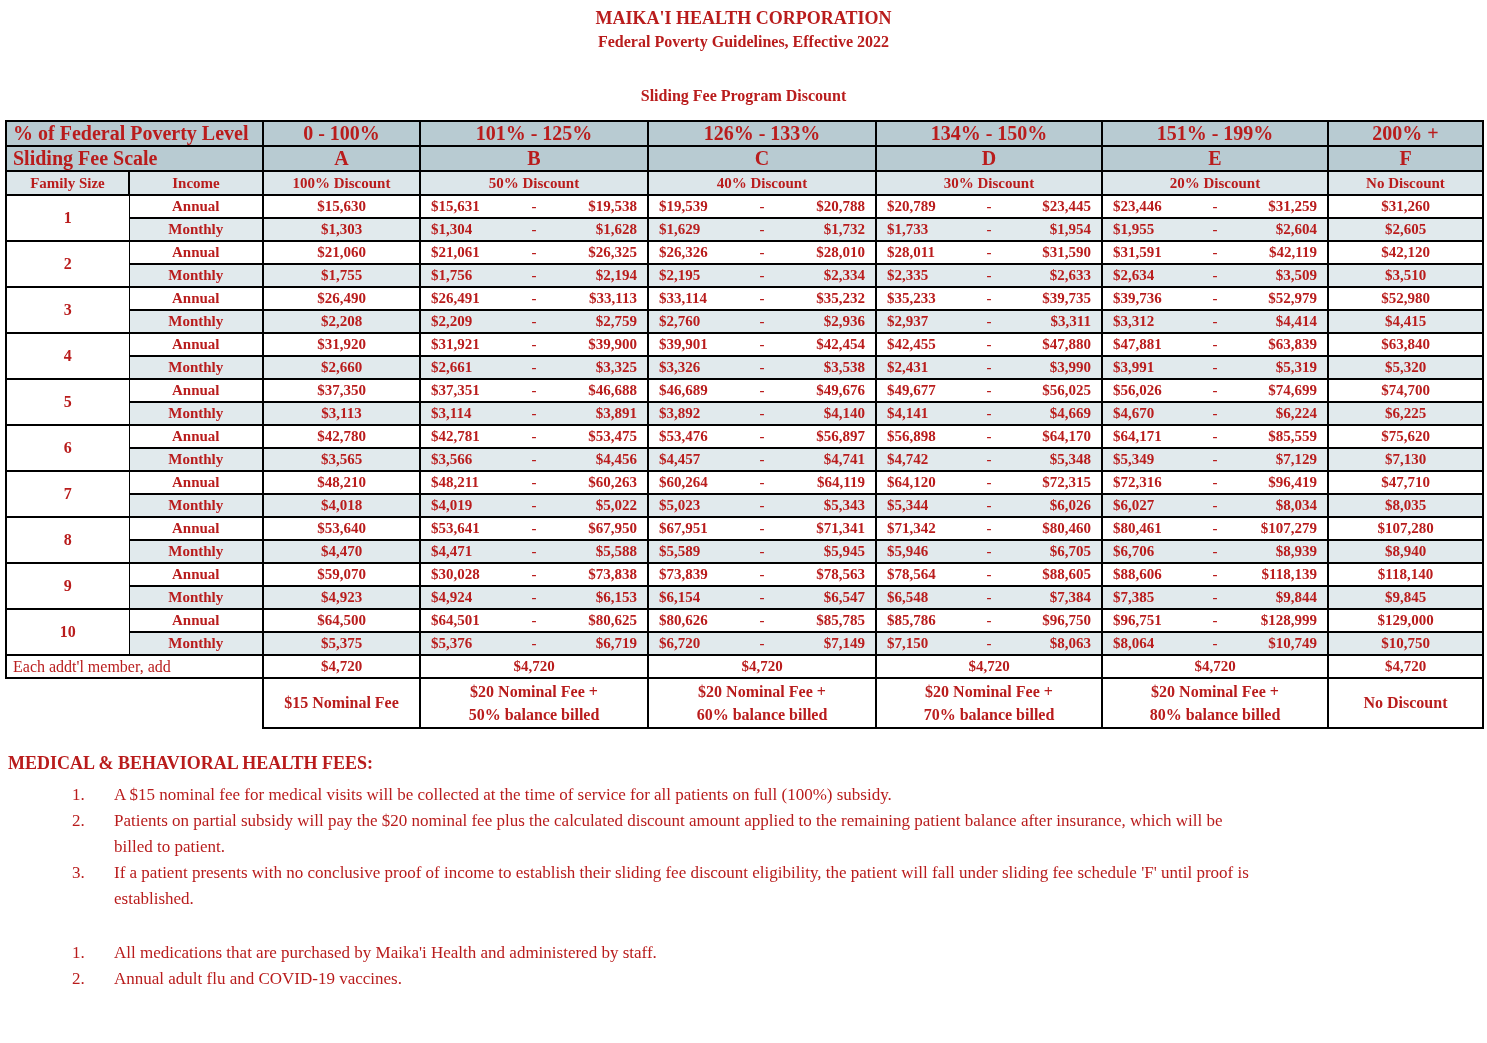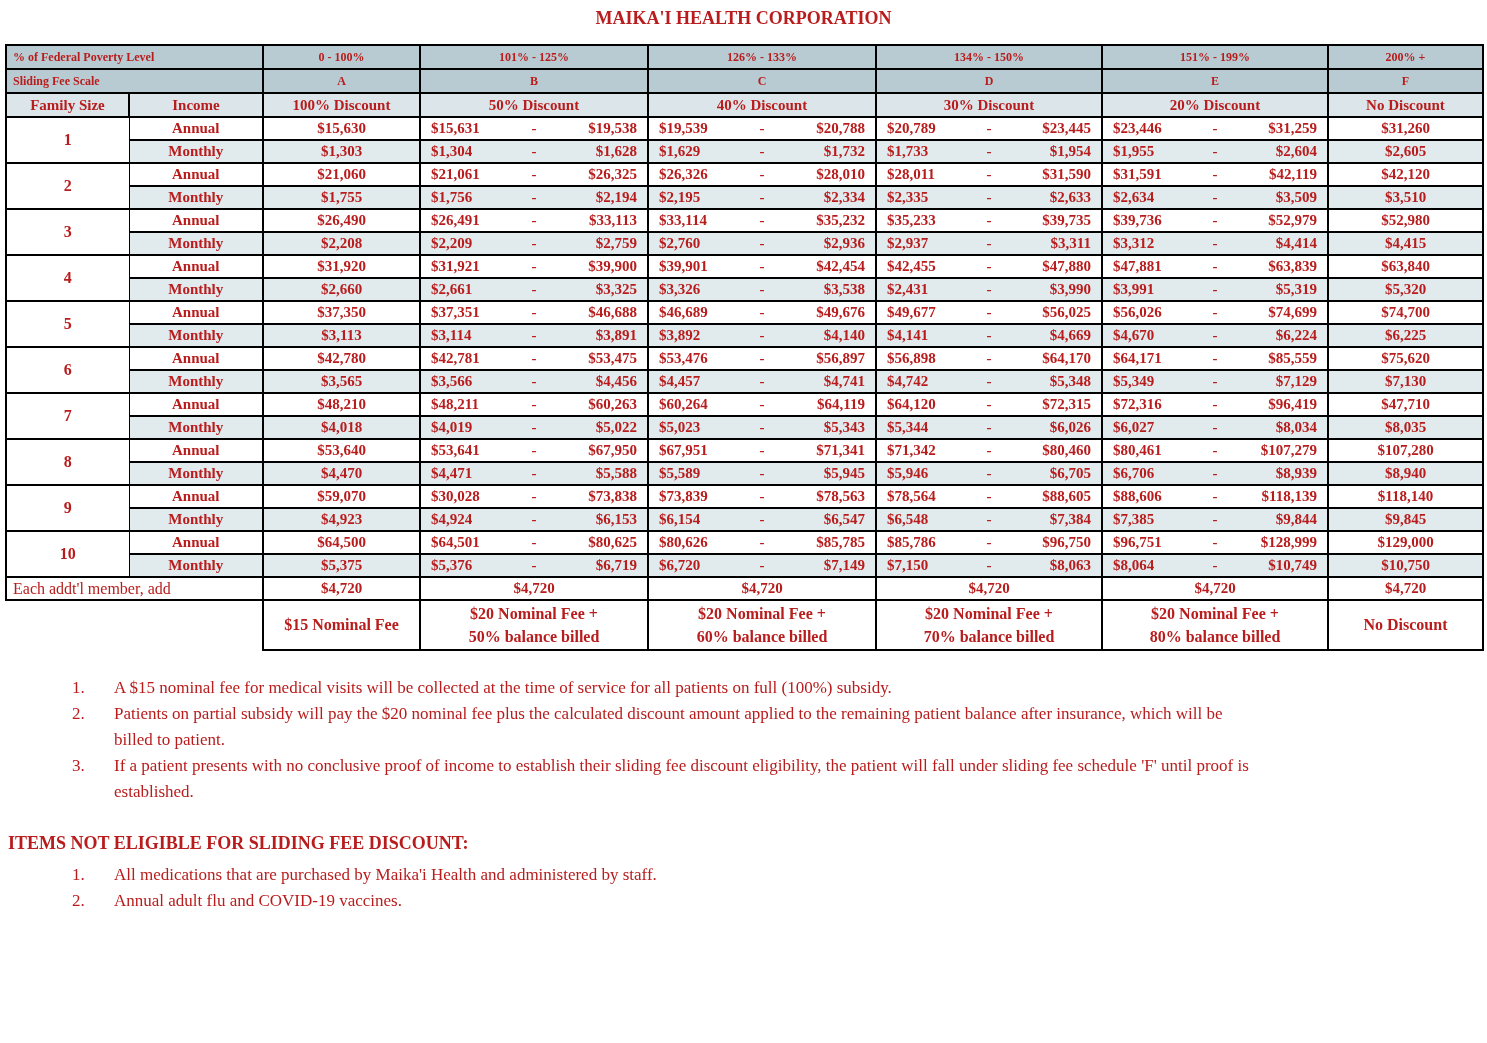--- a/index.html
+++ b/index.html
@@ -10,21 +10,21 @@
   }
   
   .doc-title{padding-top:8px;text-align:center;font-size:18px;font-weight:bold;}
   .doc-subtitle{margin-top:4px;text-align:center;font-size:16px;font-weight:bold;}
   .table-title{margin-top:36px;text-align:center;font-size:16px;font-weight:bold;}
 
   
   table{border-collapse:collapse;table-layout:fixed;width:1477px;margin:15px 0 0 5px;
         font-weight:bold;font-size:15px;}
   td{border:2px solid #000;padding:0;vertical-align:middle;height:21px;overflow:hidden;}
-  td.hd{background:var(--header-dark);height:22px;font-size:12px;}
+  td.hd{background:var(--header-dark);height:22px;font-size:20px;}
   td.hl{background:var(--header-light);height:22px;font-size:15px;}
   tr.alt td{background:var(--row-alt);}
   td.ctr{text-align:center;}
   td.left-pad{padding-left:6px;}
   td.size{background:#fff;border-right-width:1px;font-size:16px;}
   td.thin-left{border-left-width:1px;}
   td.thin-top{border-top-width:1px;}
   .range{display:flex;align-items:center;height:100%;padding:0 10px;}
   .range .min{flex:1;text-align:left;}
   .range .dash{width:26px;text-align:center;}
@@ -41,20 +41,22 @@
   .items{margin-top:8px;}
   .note-item{display:flex;margin-left:64px;line-height:26px;font-size:17px;}
   .note-num{width:26px;flex:none;}
   .note-text{margin-left:16px;width:1345px;white-space:pre-wrap;}
 </style>
 </head>
 <body>
 
 <div class="page">
   <div class="doc-title">MAIKA'I HEALTH CORPORATION</div>
+  <div class="doc-subtitle">Federal Poverty Guidelines, Effective 2022</div>
+  <div class="table-title">Sliding Fee Program Discount</div>
 
   <table>
     <colgroup>
       <col style="width:123px">
         <col style="width:134px">
         <col style="width:157px">
       <col style="width:228px">
         <col style="width:228px">
         <col style="width:226px">
       <col style="width:226px">
@@ -786,40 +788,40 @@
           <td class="ctr">
             <div>$20 Nominal Fee +</div>
             <div>80% balance billed</div>
           </td>
           <td class="ctr">No Discount</td>
         </tr>
       </tbody>
   </table>
 
   <div class="section first">
+    <div class="section-heading">MEDICAL &amp; BEHAVIORAL HEALTH FEES:</div>
     <div class="items" id="medical-items">
         <div class="note-item">
           <span class="note-num">1.</span>
           <div class="note-text">A $15 nominal fee for medical visits will be collected at the time of service for all patients on full (100%) subsidy.</div>
         </div>
         <div class="note-item">
           <span class="note-num">2.</span>
           <div class="note-text">Patients on partial subsidy will pay the $20 nominal fee plus the calculated discount amount applied to the remaining patient balance after insurance, which will be
 billed to patient.</div>
         </div>
         <div class="note-item">
           <span class="note-num">3.</span>
           <div class="note-text">If a patient presents with no conclusive proof of income to establish their sliding fee discount eligibility, the patient will fall under sliding fee schedule 'F' until proof is
 established.</div>
         </div>
       </div>
   </div>
 
   <div class="section second">
-    <div class="section-heading">ITEMS NOT ELIGIBLE FOR SLIDING FEE DISCOUNT:</div>
     <div class="items" id="not-eligible-items">
         <div class="note-item">
           <span class="note-num">1.</span>
           <div class="note-text">All medications that are purchased by Maika'i Health and administered by staff.</div>
         </div>
         <div class="note-item">
           <span class="note-num">2.</span>
           <div class="note-text">Annual adult flu and COVID-19 vaccines.</div>
         </div>
       </div>

